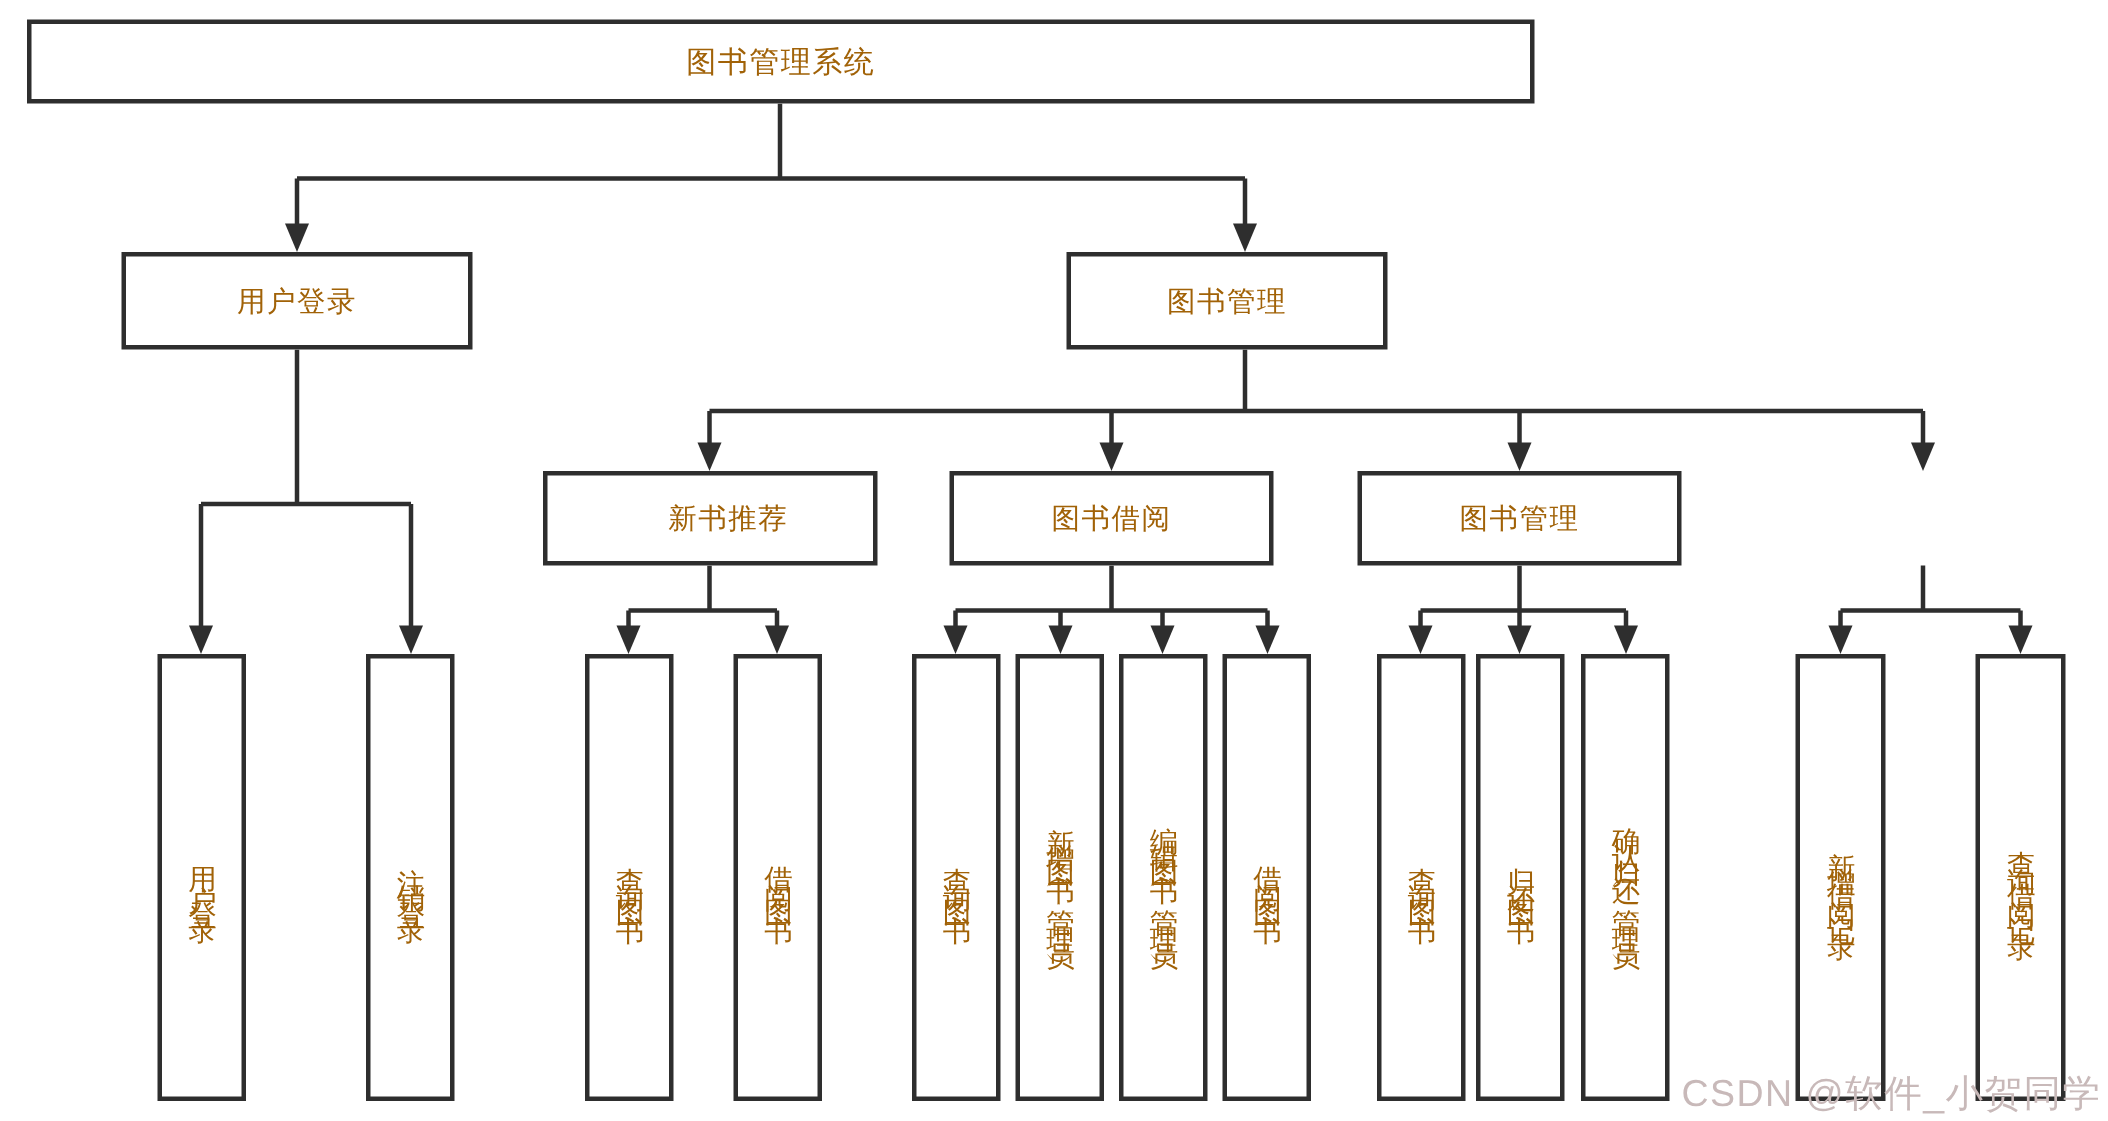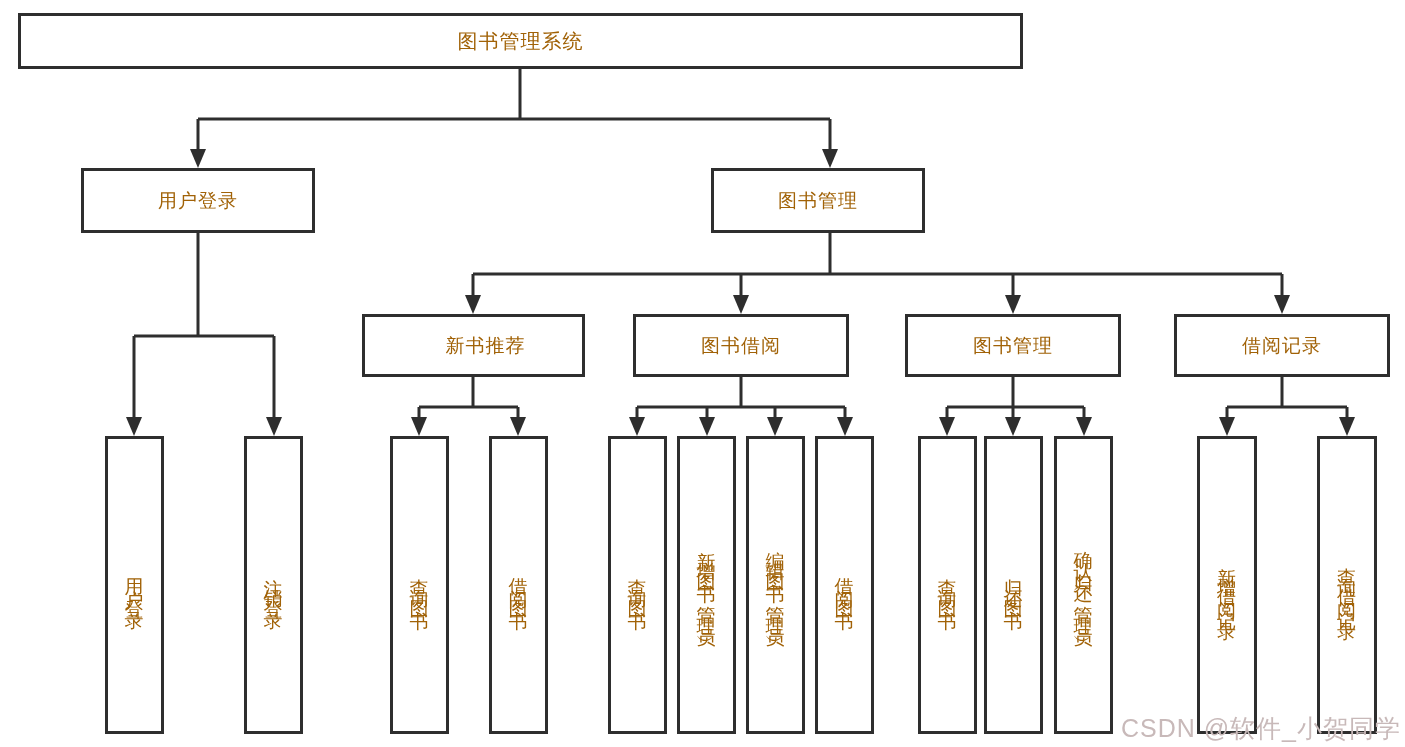--- a/index.html
+++ b/index.html
@@ -120,21 +120,20 @@
   </svg>
 
   <div class="node root" style="left:18px; top:13px; width:1005px; height:56px;">图书管理系统</div>
 
   <div class="node" style="left:81px; top:168px; width:234px; height:65px;">用户登录</div>
   <div class="node" style="left:711px; top:168px; width:214px; height:65px;">图书管理</div>
 
   <div class="node" style="left:362px; top:314px; width:223px; height:63px;padding-left:24px;">新书推荐</div>
   <div class="node" style="left:633px; top:314px; width:216px; height:63px;">图书借阅</div>
   <div class="node" style="left:905px; top:314px; width:216px; height:63px;">图书管理</div>
-  <div class="node" style="left:1174px; top:314px; width:216px; height:63px;">借阅记录</div>
 
   <div class="node leaf" style="left:105px; top:436px; width:59px; height:298px;">用户登录</div>
   <div class="node leaf" style="left:244px; top:436px; width:59px; height:298px;">注销登录</div>
 
   <div class="node leaf" style="left:390px; top:436px; width:59px; height:298px;">查询图书</div>
   <div class="node leaf" style="left:489px; top:436px; width:59px; height:298px;">借阅图书</div>
 
   <div class="node leaf" style="left:608px; top:436px; width:59px; height:298px;">查询图书</div>
   <div class="node leaf" style="left:677px; top:436px; width:59px; height:298px;">新增图书（管理员）</div>
   <div class="node leaf" style="left:746px; top:436px; width:59px; height:298px;">编辑图书（管理员）</div>

